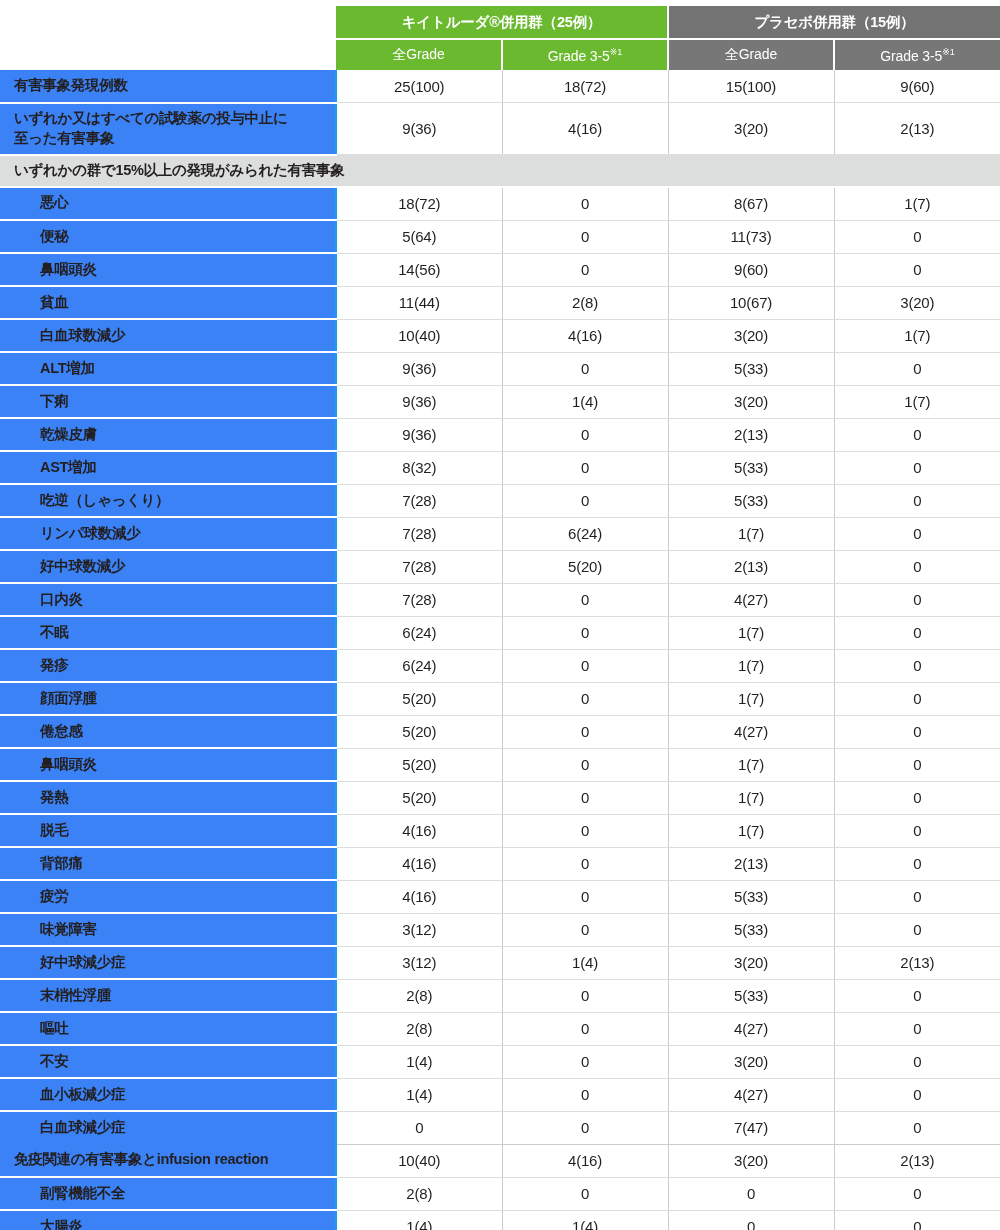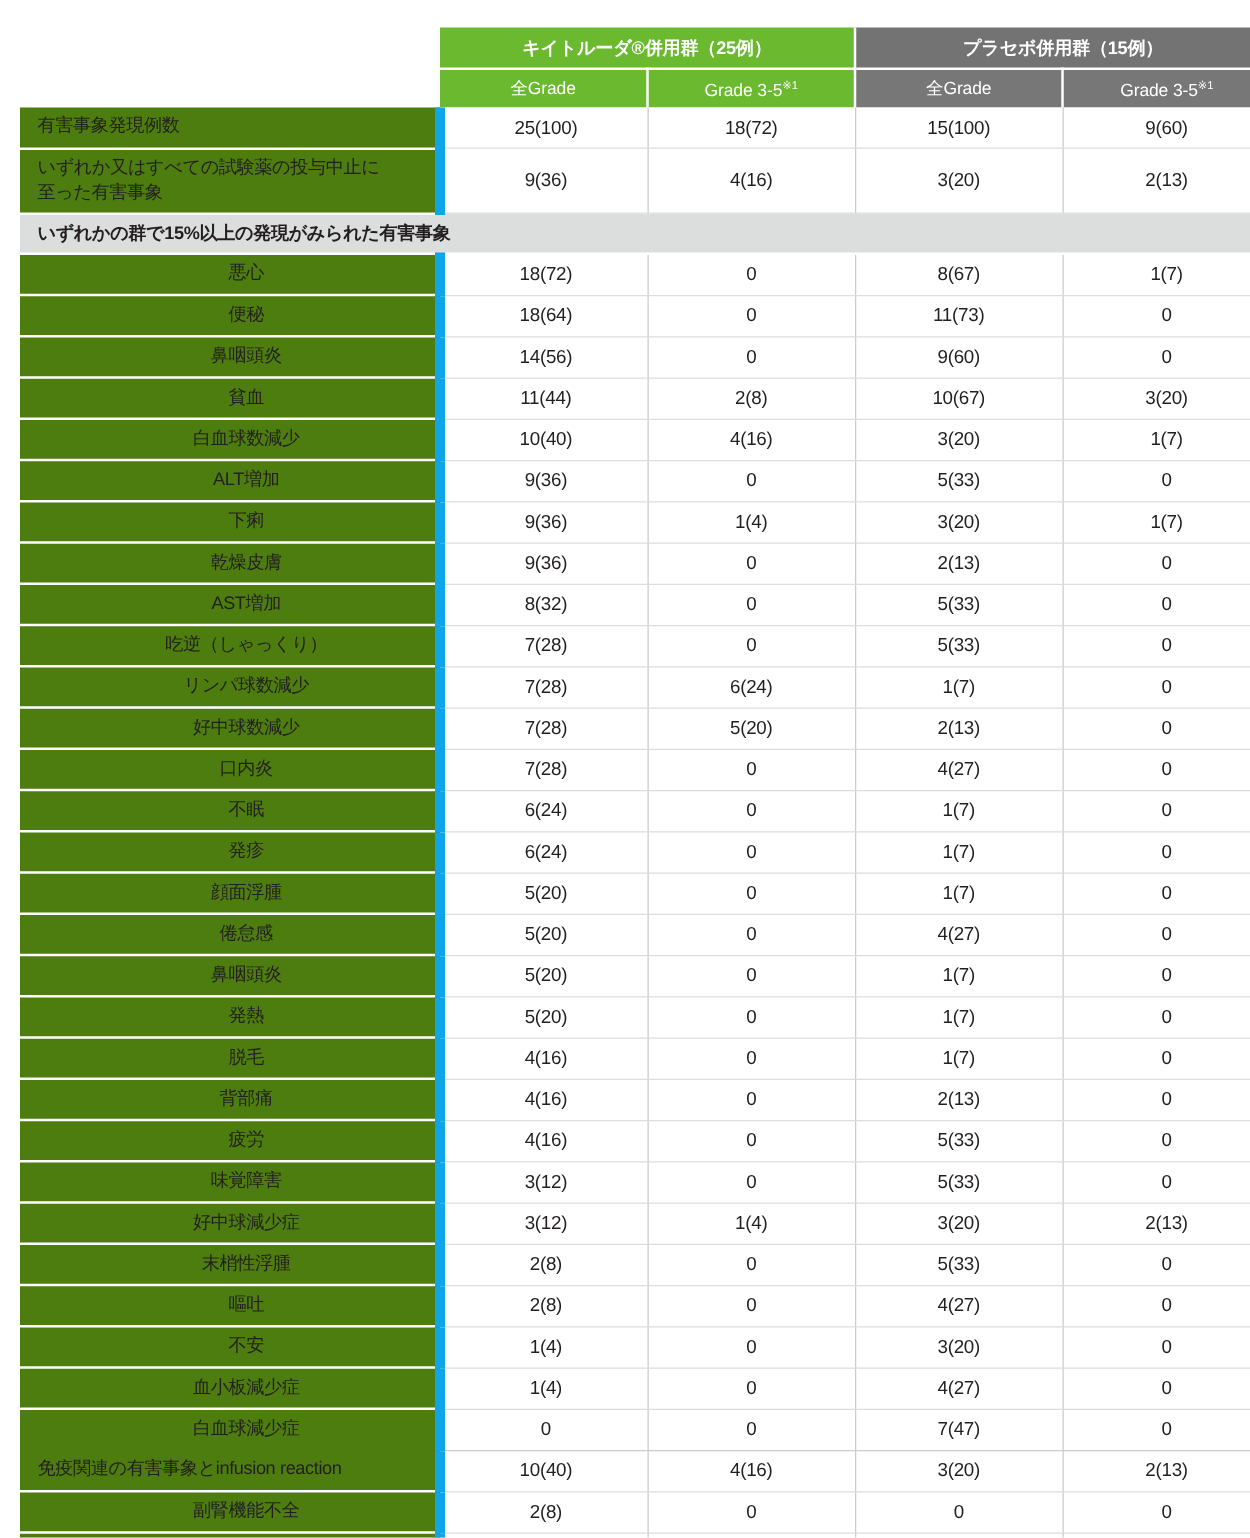--- a/index.html
+++ b/index.html
@@ -12,21 +12,21 @@
     height: 1230px;
     font-family: "Liberation Sans", "DejaVu Sans", sans-serif;
     color: #231f20;
     overflow: hidden;
   }
 
   #table-wrap {
     width: 1000px;
     height: 1056px;
     box-sizing: border-box;
-    padding: 16px;
+    padding: 0;
   }
 
   table.ae-table {
     width: 1000px;
     border-collapse: collapse;
     table-layout: fixed;
     font-size: 14px;
   }
 
   
@@ -67,33 +67,33 @@
   th.sub.last, th.grp.last { border-right: none; }
 
   sup.fn {
     font-size: 9px;
     vertical-align: super;
     letter-spacing: 0;
   }
 
   
   td.label {
-    background: #4d7c0f;
+    background: #3b82f6;
     border-bottom: 2px solid #ffffff;
-    border-right: 8px solid #0ea5e9;
+    border-right: 2px solid #0ea5e9;
     padding: 0 10px 0 14px;
     height: 30px;
     font-size: 14.5px;
-    font-weight: normal;
+    font-weight: bold;
     line-height: 1.35;
     letter-spacing: -0.3px;
     vertical-align: middle;
     white-space: pre-line;
   }
-  td.label.indent { padding-left: 40px; text-align: center; }
+  td.label.indent { padding-left: 40px; }
   td.label.two-line { height: 50px; }
 
   td.section {
     background: #dcdedd;
     border-bottom: 2px solid #ffffff;
     padding: 0 10px 0 14px;
     height: 30px;
     font-size: 14.5px;
     font-weight: bold;
     letter-spacing: -0.3px;
@@ -174,21 +174,21 @@
       <tbody id="section1-rows">
         <tr>
           <td class="label indent">悪心</td>
           <td class="num">18(72)</td>
           <td class="num">0</td>
           <td class="num">8(67)</td>
           <td class="num last">1(7)</td>
         </tr>
         <tr>
           <td class="label indent">便秘</td>
-          <td class="num">18(64)</td>
+          <td class="num">5(64)</td>
           <td class="num">0</td>
           <td class="num">11(73)</td>
           <td class="num last">0</td>
         </tr>
         <tr>
           <td class="label indent">鼻咽頭炎</td>
           <td class="num">14(56)</td>
           <td class="num">0</td>
           <td class="num">9(60)</td>
           <td class="num last">0</td>

